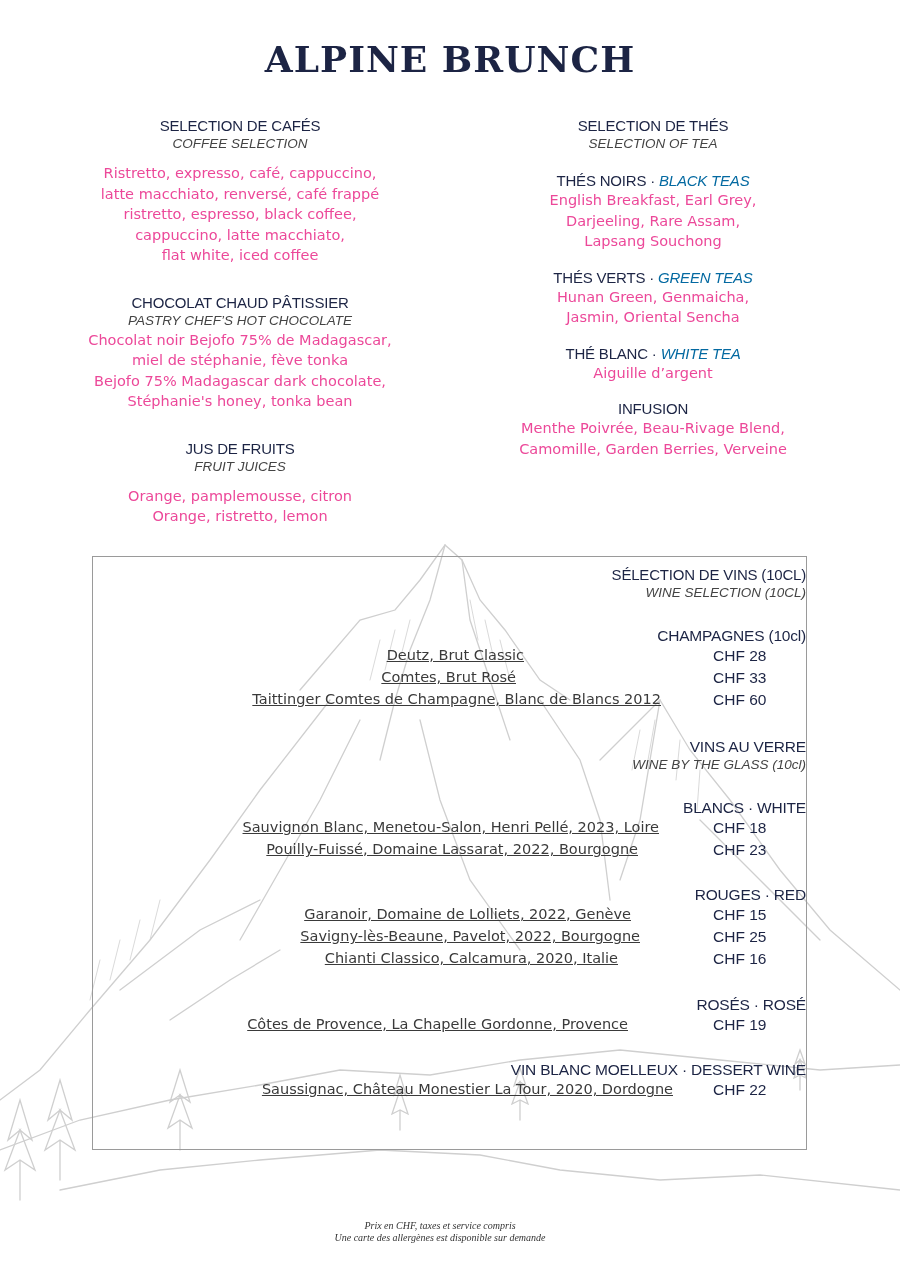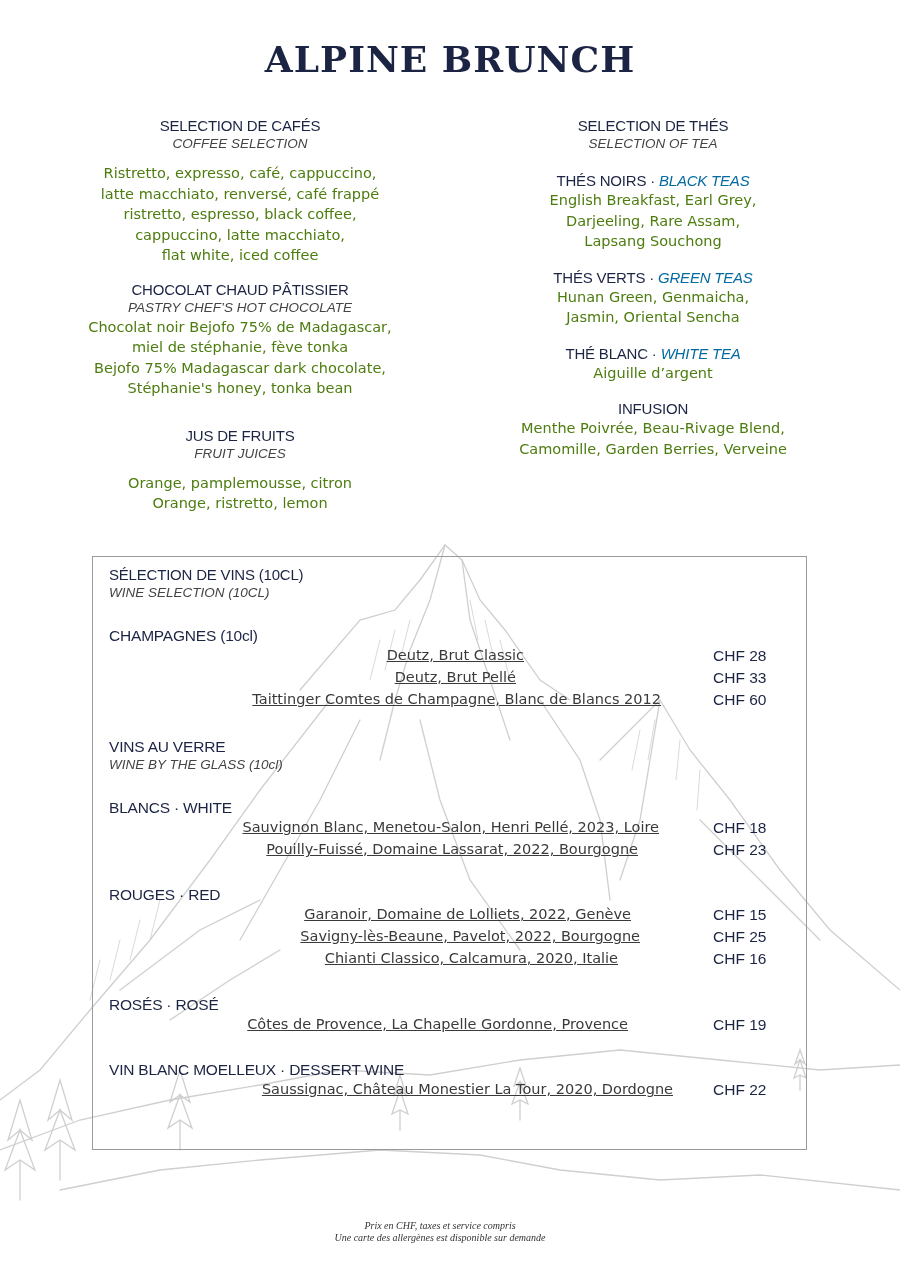--- a/index.html
+++ b/index.html
@@ -13,32 +13,32 @@
     font-family: "DejaVu Serif", "Liberation Serif", serif; font-weight: bold;
     font-size: 36px; letter-spacing: 1px; color: #1c2444; z-index: 2;
   }
 
   .col { position: absolute; text-align: center; z-index: 2; }
   .col-left { left: 60px; width: 360px; top: 116px; }
   .col-right { left: 473px; width: 360px; top: 116px; }
 
   .h { font-family: "Liberation Sans", sans-serif; font-size: 15px; color: #1c2444; line-height: 19px; letter-spacing: -0.2px; }
   .sub { font-family: "Liberation Sans", sans-serif; font-style: italic; font-size: 13.5px; color: #444; line-height: 18px; }
-  .body-line { font-size: 14.5px; line-height: 20.5px; color: #4d7c0f; }
+  .body-line { font-size: 14.5px; line-height: 20.5px; color: #ec4899; }
   .body-line.it { }
   .inline-it { font-style: italic; color: #0369a1; }
 
   .block { margin-bottom: 12px; }
 
   .wine-box {
     position: absolute; left: 92px; top: 556px; width: 715px; height: 594px;
     border: 1px solid #9a9a9a; z-index: 2;
   }
 
-  .wh { position: absolute; left: 16px; width: 713px; text-align: left; }
+  .wh { position: absolute; left: 0; width: 713px; text-align: right; }
   .wrow { position: absolute; left: 0; width: 713px; height: 22px; }
   .wname { position: absolute; right: 145px; text-align: center; font-size: 14.5px; color: #3a3a3a; white-space: nowrap; text-decoration: underline; }
   .wprice { position: absolute; left: 620px; font-family: "Liberation Sans", sans-serif; font-size: 15.5px; color: #1c2444; white-space: nowrap; }
 
   .footer { position: absolute; top: 1220px; left: 0; width: 880px; text-align: center; z-index: 2;
     font-family: "Liberation Serif", serif; font-style: italic; font-size: 10px; line-height: 12px; color: #333; }
 </style>
 </head>
 <body>
 
@@ -78,21 +78,21 @@
     <div class="h">SELECTION  DE  CAFÉS</div>
     <div class="sub">COFFEE SELECTION</div>
     <div style="height:10px"></div>
     <div class="body-line">Ristretto, expresso, café, cappuccino,</div>
     <div class="body-line">latte macchiato, renversé, café frappé</div>
     <div class="body-line it">ristretto, espresso, black coffee,</div>
     <div class="body-line it">cappuccino, latte macchiato,</div>
     <div class="body-line it">flat white, iced coffee</div>
   </div>
 
-  <div class="block" style="margin-top:14px">
+  <div class="block" style="margin-top:27px">
     <div class="h">CHOCOLAT CHAUD PÂTISSIER</div>
     <div class="sub">PASTRY CHEF’S HOT CHOCOLATE</div>
     <div class="body-line">Chocolat noir Bejofo 75% de Madagascar,</div>
     <div class="body-line">miel de stéphanie, fève tonka</div>
     <div class="body-line it">Bejofo 75% Madagascar dark chocolate,</div>
     <div class="body-line it">Stéphanie's honey, tonka bean</div>
   </div>
 
   <div class="block" style="margin-top:27px">
     <div class="h">JUS DE FRUITS</div>
@@ -137,21 +137,21 @@
 <section class="wine-box">
   <div class="wh h" style="top:8px">SÉLECTION DE VINS (10CL)</div>
   <div class="wh sub" style="top:27px">WINE SELECTION (10CL)</div>
 
   <div class="wh h" style="top:69px;font-size:15.5px">CHAMPAGNES (10cl)</div>
   <div class="wrow" style="top:90px">
     <span class="wname" style="right:282px">Deutz, Brut Classic</span>
     <span class="wprice">CHF 28</span>
   </div>
   <div class="wrow" style="top:112px">
-    <span class="wname" style="right:290px">Deutz, Brut Pellé</span>
+    <span class="wname" style="right:290px">Comtes, Brut Rosé</span>
     <span class="wprice">CHF 33</span>
   </div>
   <div class="wrow" style="top:134px">
     <span class="wname" style="right:145px">Taittinger Comtes de Champagne, Blanc de Blancs 2012</span>
     <span class="wprice">CHF 60</span>
   </div>
 
   <div class="wh h" style="top:180px;font-size:15.5px">VINS AU VERRE</div>
   <div class="wh sub" style="top:199px">WINE BY THE GLASS (10cl)</div>
 

